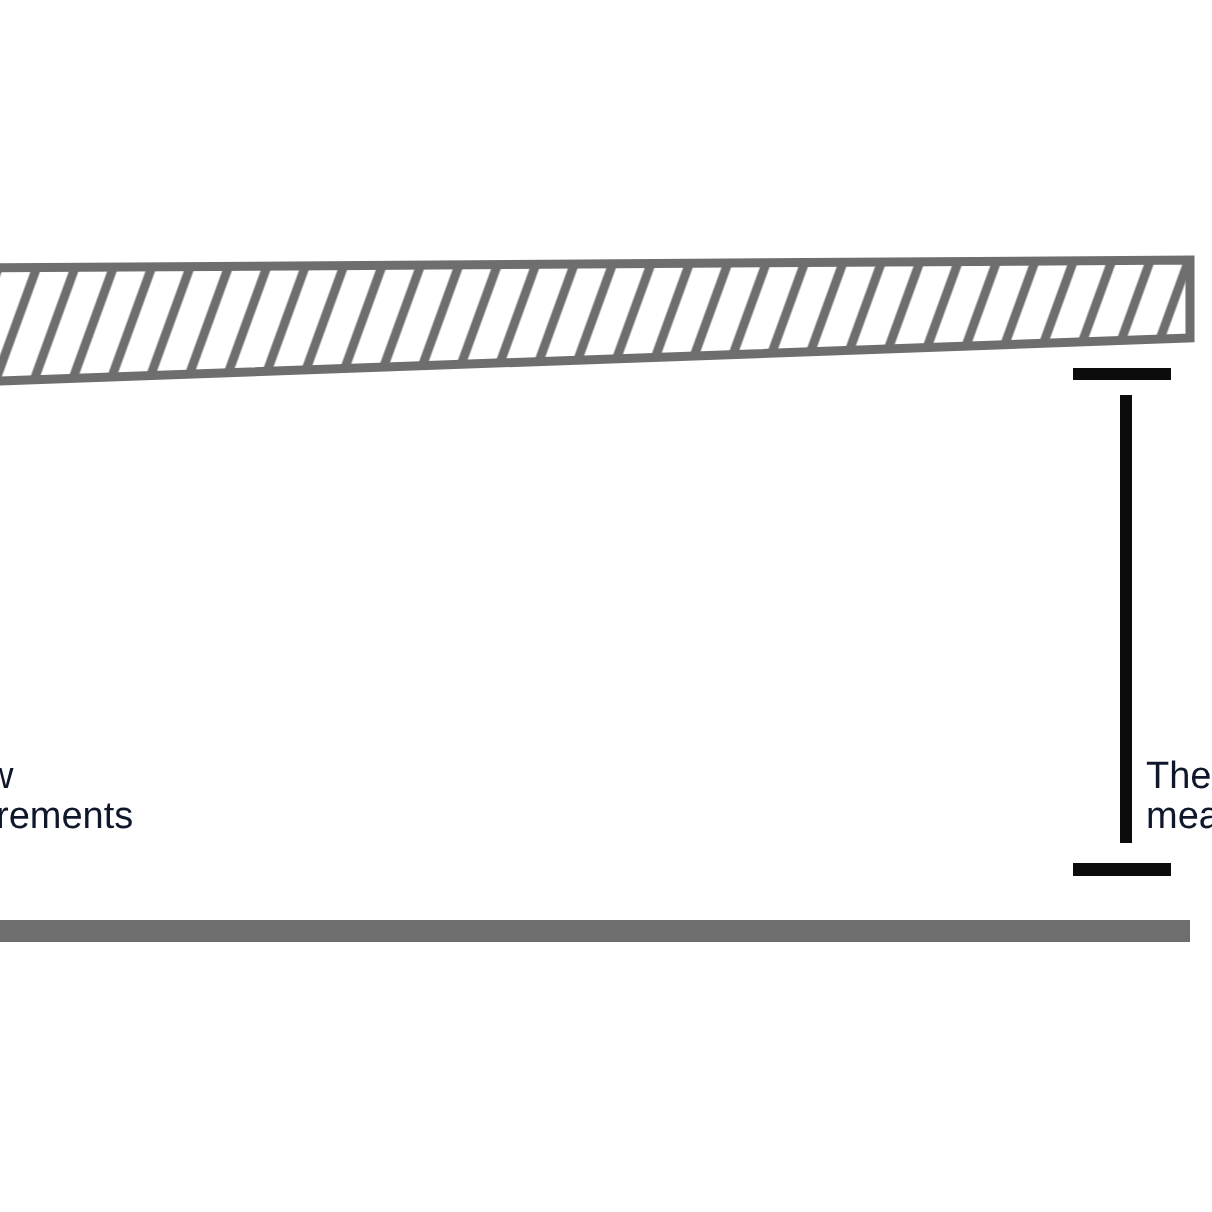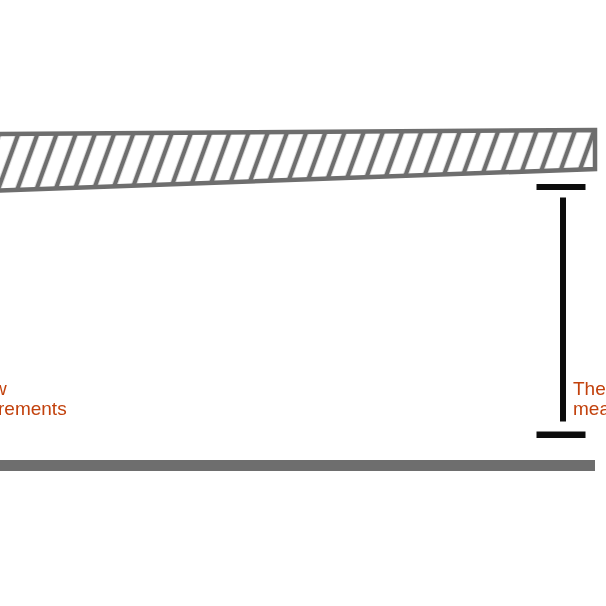--- a/index.html
+++ b/index.html
@@ -18,21 +18,21 @@
   .diagram-svg {
     position: absolute;
     left: 0;
     top: 0;
   }
   .caption-line {
     position: absolute;
     font-size: 19px;
     line-height: 20px;
     font-weight: 400;
-    color: #c2410c;
+    color: #0f172a;
     white-space: nowrap;
   }
   .left-cap-1  { left: -7px;  top: 379px; }
   .left-cap-2  { left: -2px;  top: 399px; }
   .right-cap-1 { left: 573px; top: 379px; }
   .right-cap-2 { left: 573px; top: 399px; }
 </style>
 </head>
 <body>
 

